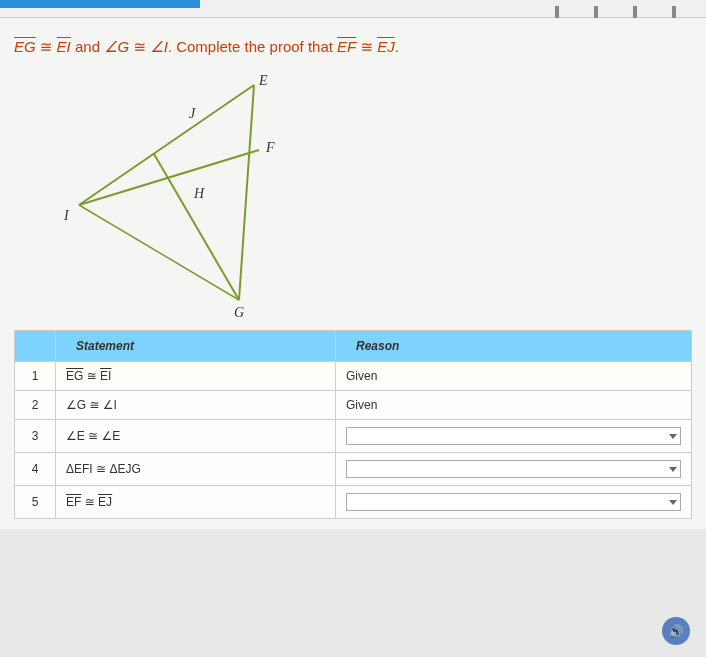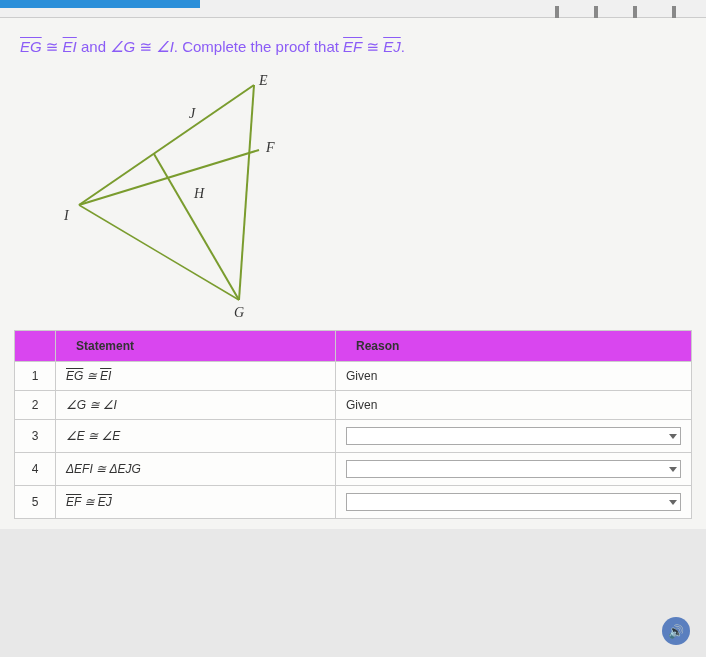--- a/index.html
+++ b/index.html
@@ -32,24 +32,23 @@
       display: flex;
       gap: 35px;
     }
     .tick { width: 4px; height: 12px; background: #888; }
     .content {
       padding: 18px 14px 10px 14px;
       background: #f5f5f3;
     }
     .problem-text {
       font-size: 15px;
-      color: #8b5cf6;
+      color: #c2410c;
       margin-bottom: 12px;
       line-height: 1.4;
-      margin-left: 6px;
     }
     .seg { text-decoration: overline; font-style: italic; }
     .ang { font-style: italic; }
     .cong { font-family: serif; }
     .figure {
       width: 260px;
       height: 250px;
       margin: 5px 0 10px 40px;
       position: relative;
     }
@@ -63,32 +62,33 @@
     .proof-table {
       width: 100%;
       border-collapse: collapse;
       background: #fdfdfc;
       font-size: 12px;
     }
     .proof-table th {
       text-align: left;
       padding: 8px 20px;
       border: 1px solid #ccc;
-      background: #d946ef;
+      background: #7dd3fc;
       font-weight: bold;
       color: #333;
+      font-style: italic;
     }
     .proof-table td {
       padding: 7px 10px;
       border: 1px solid #ccc;
       color: #333;
       vertical-align: middle;
     }
     .num-col { width: 32px; text-align: center; }
-    .stmt-col { width: 280px; font-style: italic; }
+    .stmt-col { width: 280px; }
     .reason-col { position: relative; margin-left: 17px; }
     .reason-input {
       width: 100%;
       min-height: 18px;
       background: #fff;
       border: 1px solid #aaa;
       position: relative;
       display: flex;
       align-items: center;
       justify-content: flex-end;

